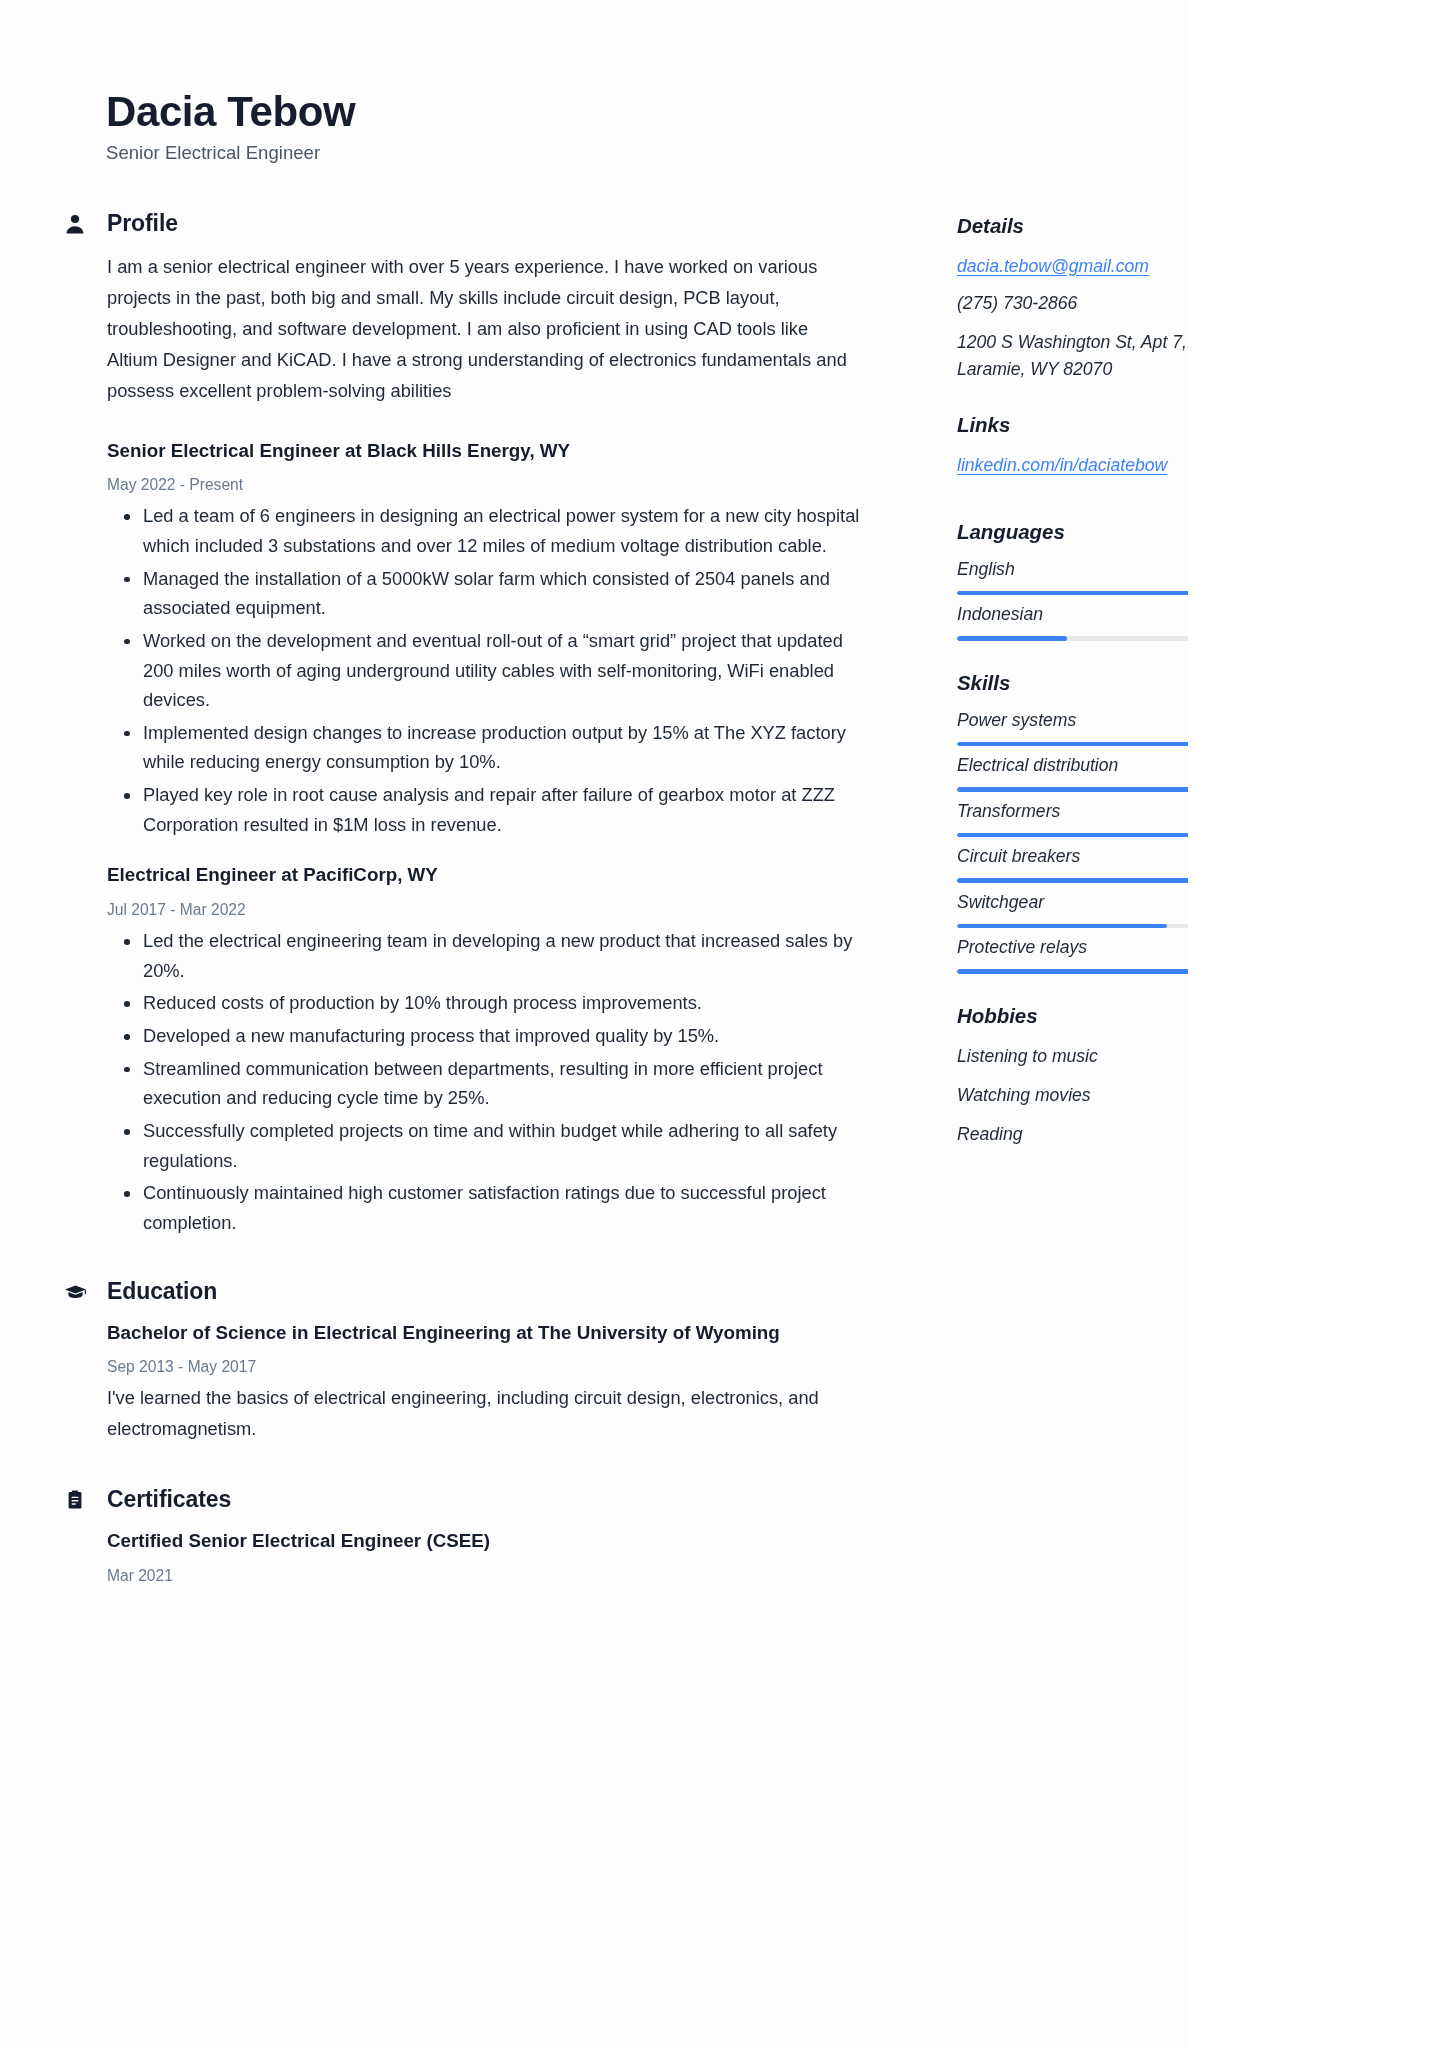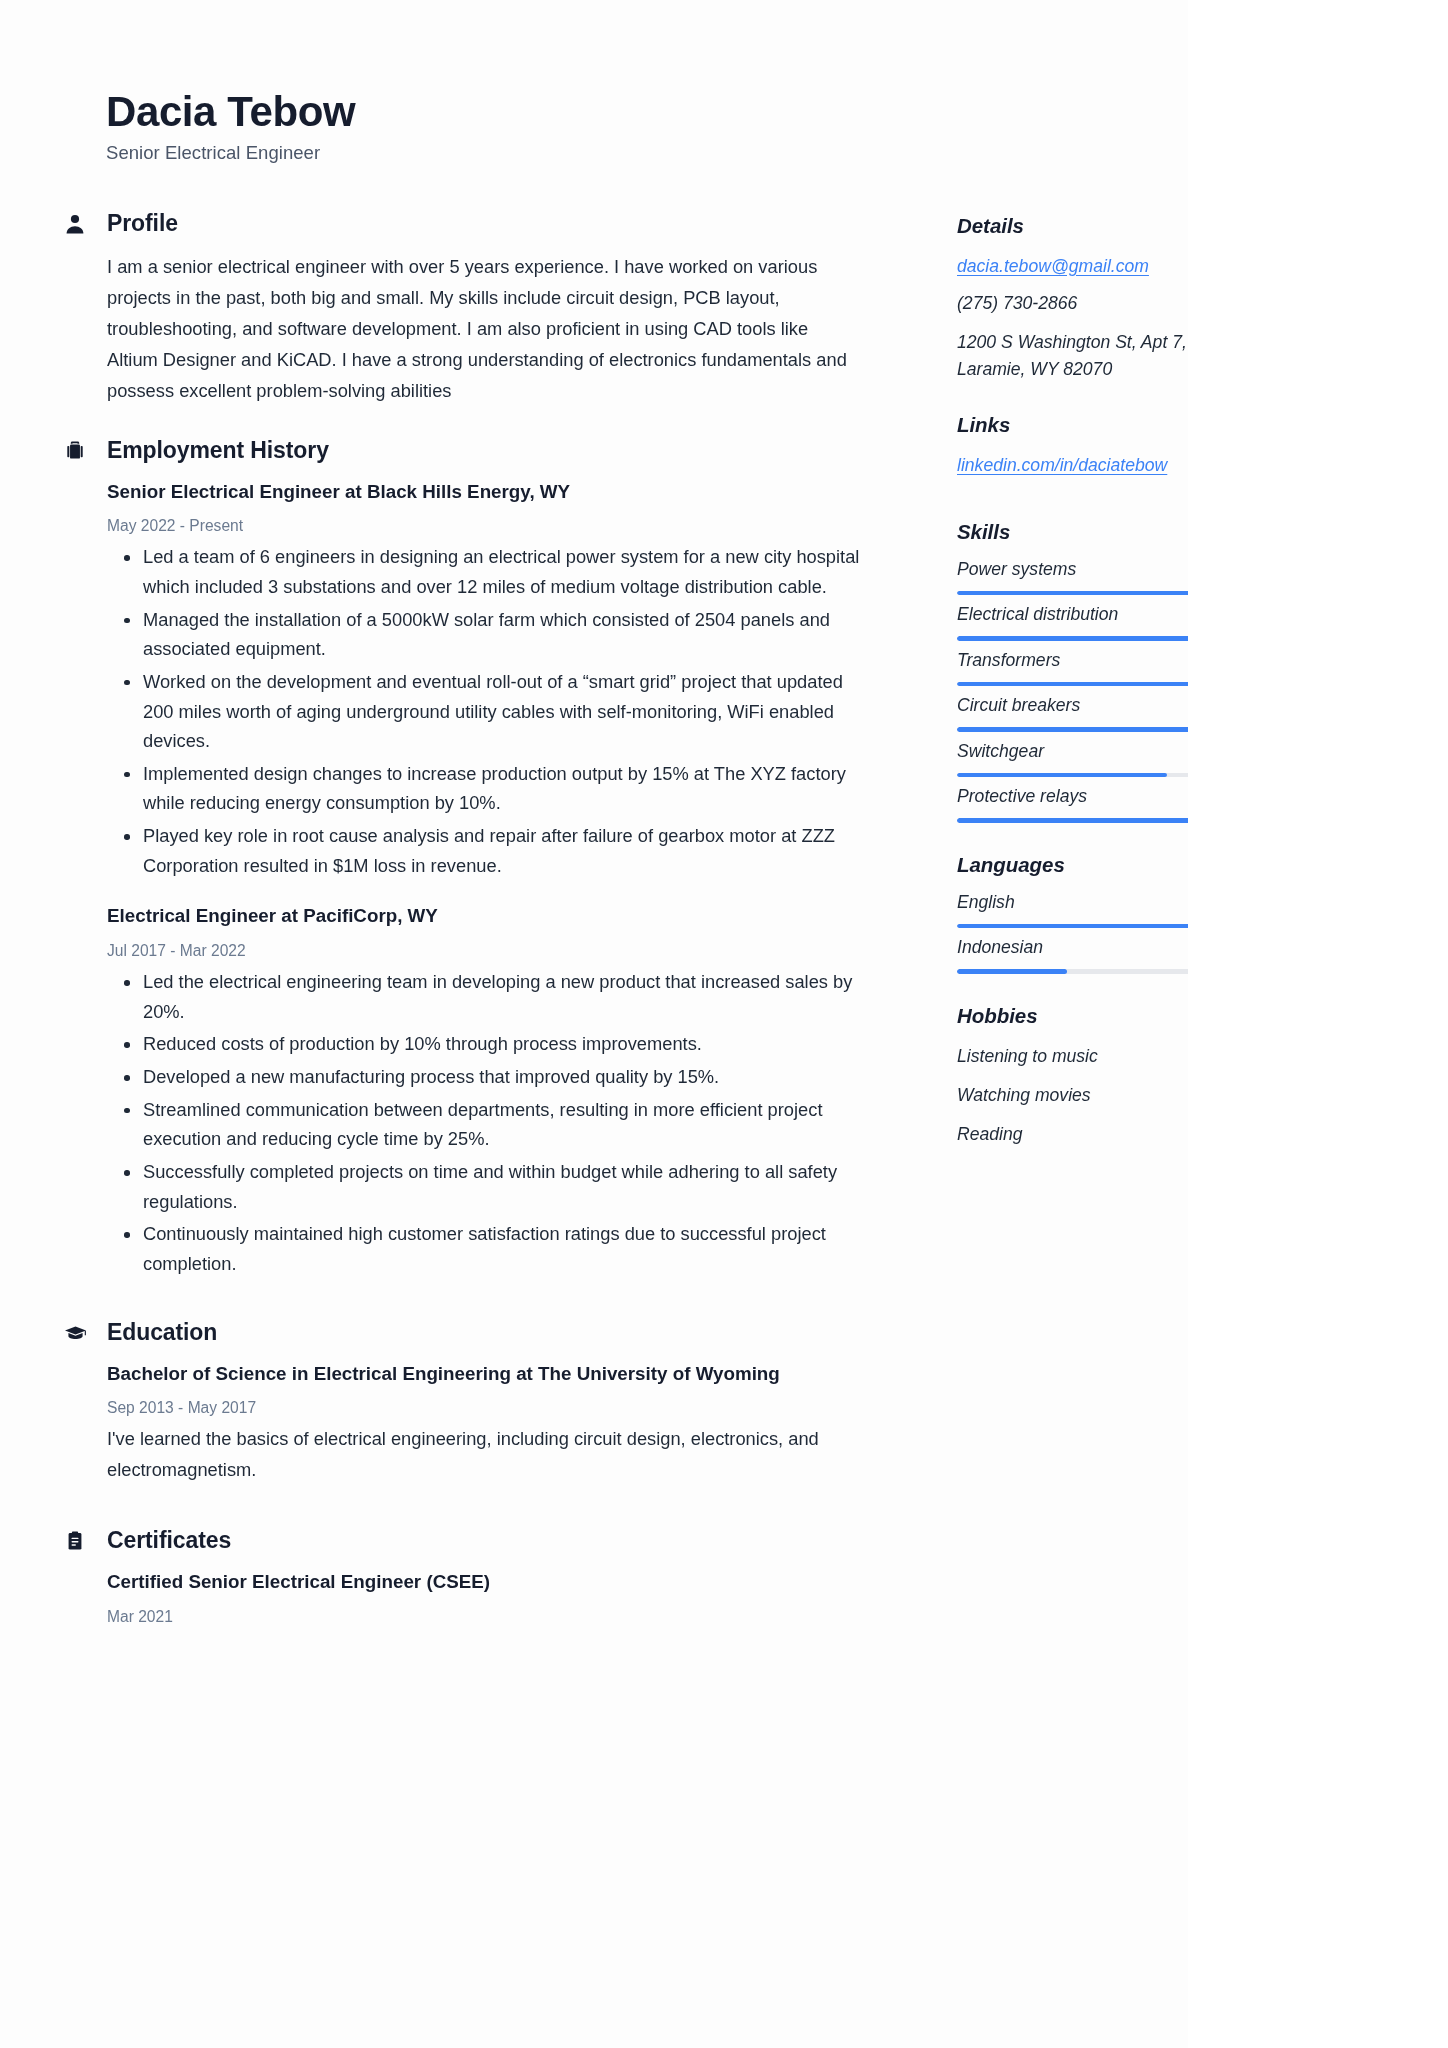--- a/index.html
+++ b/index.html
@@ -236,31 +236,20 @@
             </svg>
           </span>
           <span class="section-title">Profile</span>
         </div>
         <div class="section-body">
           <p class="para">I am a senior electrical engineer with over 5 years experience. I have worked on various projects in the past, both big and small. My skills include circuit design, PCB layout, troubleshooting, and software development. I am also proficient in using CAD tools like Altium Designer and KiCAD. I have a strong understanding of electronics fundamentals and possess excellent problem-solving abilities</p>
         </div>
       </div>
 
       <div class="section gap-emp">
-        <div class="section-head">
-          <span class="section-icon">
-            <svg width="22" height="22" viewBox="0 0 24 24" fill="currentColor" aria-hidden="true">
-              <path d="M9 2.6h6c.9 0 1.6.7 1.6 1.6v1.1h-1.9V4.5H9.3v0.8H7.4V4.2c0-.9.7-1.6 1.6-1.6z"></path>
-              <rect x="6.6" y="6.1" width="10.8" height="15.3" rx="1.3"></rect>
-              <rect x="3.6" y="7.6" width="2.2" height="12.3" rx="0.8"></rect>
-              <rect x="18.2" y="7.6" width="2.2" height="12.3" rx="0.8"></rect>
-            </svg>
-          </span>
-          <span class="section-title">Employment History</span>
-        </div>
         <div class="section-body">
 
           <div class="entry">
             <div class="entry-title">Senior Electrical Engineer at Black Hills Energy, WY</div>
             <div class="entry-date">May 2022 - Present</div>
             <ul class="bullets">
               <li>Led a team of 6 engineers in designing an electrical power system for a new city hospital which included 3 substations and over 12 miles of medium voltage distribution cable.</li>
               <li>Managed the installation of a 5000kW solar farm which consisted of 2504 panels and associated equipment.</li>
               <li>Worked on the development and eventual roll-out of a “smart grid” project that updated 200 miles worth of aging underground utility cables with self-monitoring, WiFi enabled devices.</li>
               <li>Implemented design changes to increase production output by 15% at The XYZ factory while reducing energy consumption by 10%.</li>
@@ -336,20 +325,37 @@
         <div class="side-addr">1200 S Washington St, Apt 7,</div>
         <div class="side-addr">Laramie, WY 82070</div>
       </div>
 
       <div class="side-block">
         <div class="side-title">Links</div>
         <a class="side-link">linkedin.com/in/daciatebow</a>
       </div>
 
       <div class="side-block">
+        <div class="side-title">Languages</div>
+
+        <div class="rate-item">
+          <div class="rate-label">English</div>
+          <div class="rate-track">
+            <div class="rate-fill" style="width: 100%; background: rgb(59, 130, 246);"></div>
+          </div>
+        </div>
+        <div class="rate-item">
+          <div class="rate-label">Indonesian</div>
+          <div class="rate-track">
+            <div class="rate-fill" style="width: 42%; background: rgb(59, 130, 246);"></div>
+          </div>
+        </div>
+      </div>
+
+      <div class="side-block">
         <div class="side-title">Skills</div>
 
         <div class="rate-item">
           <div class="rate-label">Power systems</div>
           <div class="rate-track">
             <div class="rate-fill" style="width: 100%; background: rgb(59, 130, 246);"></div>
           </div>
         </div>
         <div class="rate-item">
           <div class="rate-label">Electrical distribution</div>
@@ -372,37 +378,20 @@
         <div class="rate-item">
           <div class="rate-label">Switchgear</div>
           <div class="rate-track">
             <div class="rate-fill" style="width: 80%; background: rgb(59, 130, 246);"></div>
           </div>
         </div>
         <div class="rate-item">
           <div class="rate-label">Protective relays</div>
           <div class="rate-track">
             <div class="rate-fill" style="width: 100%; background: rgb(59, 130, 246);"></div>
-          </div>
-        </div>
-      </div>
-
-      <div class="side-block">
-        <div class="side-title">Languages</div>
-
-        <div class="rate-item">
-          <div class="rate-label">English</div>
-          <div class="rate-track">
-            <div class="rate-fill" style="width: 100%; background: rgb(59, 130, 246);"></div>
-          </div>
-        </div>
-        <div class="rate-item">
-          <div class="rate-label">Indonesian</div>
-          <div class="rate-track">
-            <div class="rate-fill" style="width: 42%; background: rgb(59, 130, 246);"></div>
           </div>
         </div>
       </div>
 
       <div class="side-block">
         <div class="side-title">Hobbies</div>
         <div class="hobby-line">Listening to music</div>
         <div class="hobby-line">Watching movies</div>
         <div class="hobby-line">Reading</div>
       </div>

